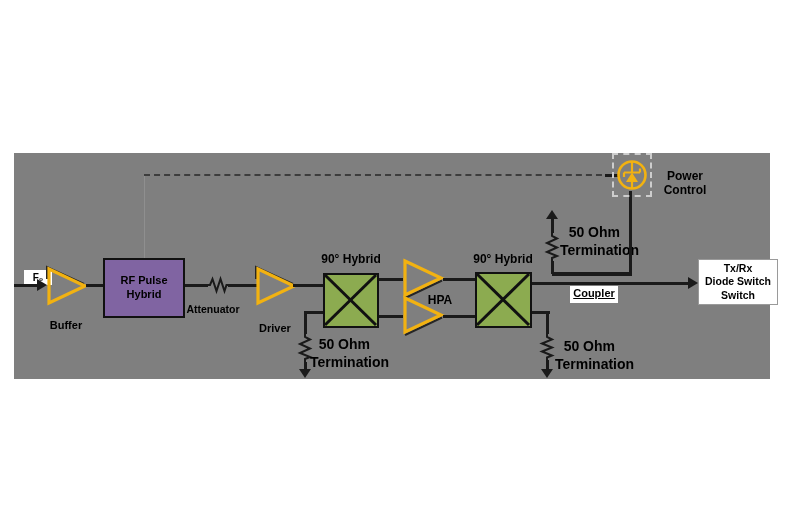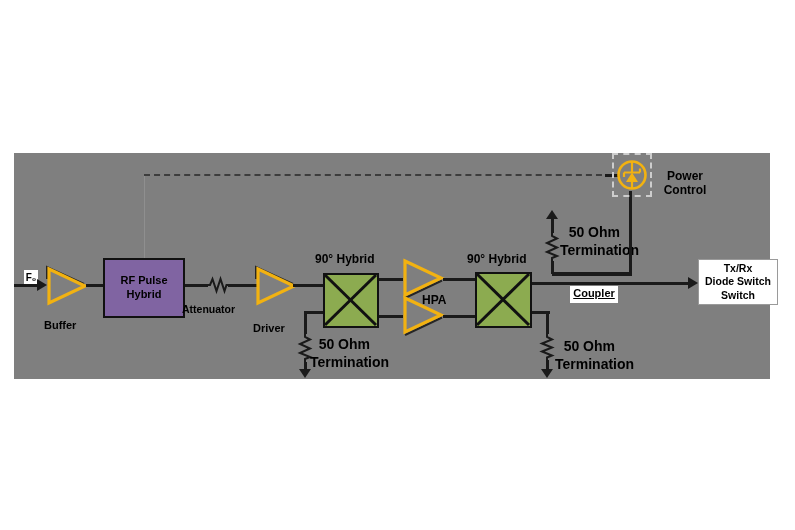--- a/index.html
+++ b/index.html
@@ -1,39 +1,39 @@
 <!DOCTYPE html>
 <html><head>
 <meta charset="utf-8">
 <style>
   html,body{margin:0;padding:0;background:#fff;}
   .page{position:relative;width:795px;height:530px;background:#ffffff;overflow:hidden;
         font-family:"Liberation Sans",sans-serif;}
   .panel{position:absolute;left:14px;top:153px;width:756px;height:226px;background:#7f7f7f;}
   .h{position:absolute;height:3px;background:#1a1a1a;}
   .v{position:absolute;width:3px;background:#1a1a1a;}
-  .lbl{position:absolute;font-weight:bold;font-size:11px;color:#000;line-height:1.18;white-space:nowrap;}
+  .lbl{position:absolute;font-weight:bold;font-size:11px;color:#000;text-align:center;line-height:1.18;white-space:nowrap;}
   .lbl2{position:absolute;font-weight:bold;font-size:14px;color:#000;text-align:right;line-height:1.25;}
   .ar-r{position:absolute;width:0;height:0;border-top:6px solid transparent;border-bottom:6px solid transparent;border-left:10px solid #1a1a1a;}
   .ar-d{position:absolute;width:0;height:0;border-left:6px solid transparent;border-right:6px solid transparent;border-top:9px solid #1a1a1a;}
   .ar-u{position:absolute;width:0;height:0;border-left:6px solid transparent;border-right:6px solid transparent;border-bottom:9px solid #1a1a1a;}
   .ctrl-dash{position:absolute;left:130px;top:21px;width:468px;border-top:2.5px dashed #3d3d3d;}
   .ctrl-drop{position:absolute;left:130px;top:23px;width:1px;height:82px;background:#8f8f8f;}
   .rfbox{position:absolute;left:89px;top:105px;width:82px;height:60px;background:#8064A2;border:2.5px solid #111;
          box-sizing:border-box;display:flex;flex-direction:column;align-items:center;justify-content:center;
          font-weight:bold;font-size:11px;color:#000;line-height:1.25;}
   .hyb{position:absolute;background:#8CAB50;border:2.5px solid #111;box-sizing:border-box;}
   .hyb svg{position:absolute;left:0;top:0;}
   .txrx{position:absolute;left:684px;top:106px;width:80px;height:46px;background:#fff;border:1.5px solid #9a9a9a;
         box-sizing:border-box;display:flex;flex-direction:column;align-items:center;justify-content:center;
         font-weight:bold;font-size:10.5px;color:#000;line-height:1.3;white-space:nowrap;}
   .coupler-lbl{position:absolute;left:556px;top:132.5px;width:48px;height:17px;background:#fff;
         font-weight:bold;font-size:11px;color:#000;text-align:center;line-height:15px;text-decoration:underline;}
   .pd-dash{position:absolute;left:598px;top:0px;width:40px;height:44px;border:2px dashed #cdcdcd;box-sizing:border-box;}
-  .f0{position:absolute;left:10px;top:117px;width:14px;height:15px;background:#fff;font-weight:bold;font-size:10px;
+  .f0{position:absolute;left:10px;top:117px;width:28px;height:15px;background:#fff;font-weight:bold;font-size:10px;
       color:#000;text-align:center;line-height:15px;}
   svg{position:absolute;overflow:visible;}
 </style>
 </head>
 <body>
 
 <div class="page">
  <div class="panel">
 
   <div class="ctrl-dash"></div>

